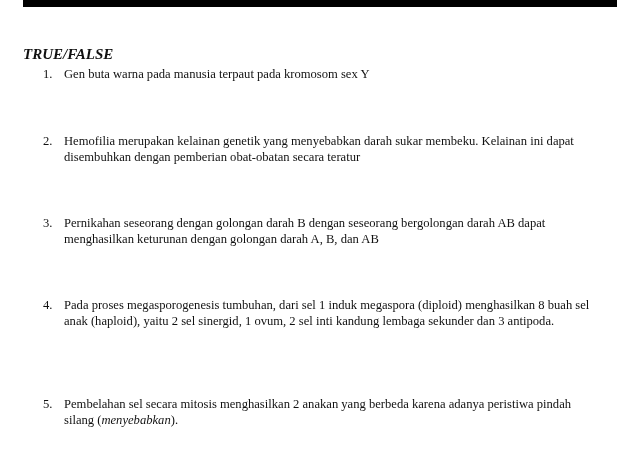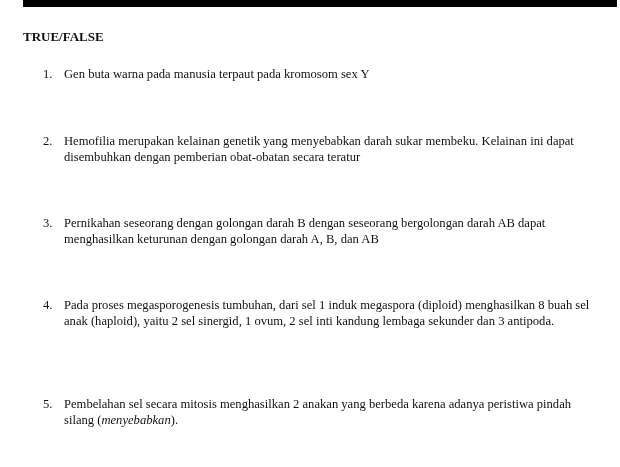--- a/index.html
+++ b/index.html
@@ -1,19 +1,19 @@
 <!DOCTYPE html>
 <html><head>
 <meta charset="utf-8">
 <style>
   html, body { margin: 0; padding: 0; background: #ffffff; }
   body { width: 620px; height: 467px; position: relative; overflow: hidden;
          font-family: "Liberation Serif", "DejaVu Serif", serif; color: #111; }
   .top-bar { position: absolute; left: 23px; top: 0; width: 594px; height: 7px; background: #000; }
-  .heading { position: absolute; left: 23px; top: 29px; font-size: 13px; font-weight: bold; letter-spacing: 0; }
+  .heading { position: absolute; left: 23px; top: 46px; font-size: 15px; font-weight: bold; letter-spacing: 0; font-style: italic; }
   .item { position: absolute; left: 43px; width: 560px; font-size: 12.6px; line-height: 16px; }
   .num { position: absolute; left: 0; top: 0; width: 20px; }
   .txt { display: block; margin-left: 21px; }
   em { font-style: italic; }
 </style>
 </head>
 <body>
 
 <div class="top-bar"></div>
 

